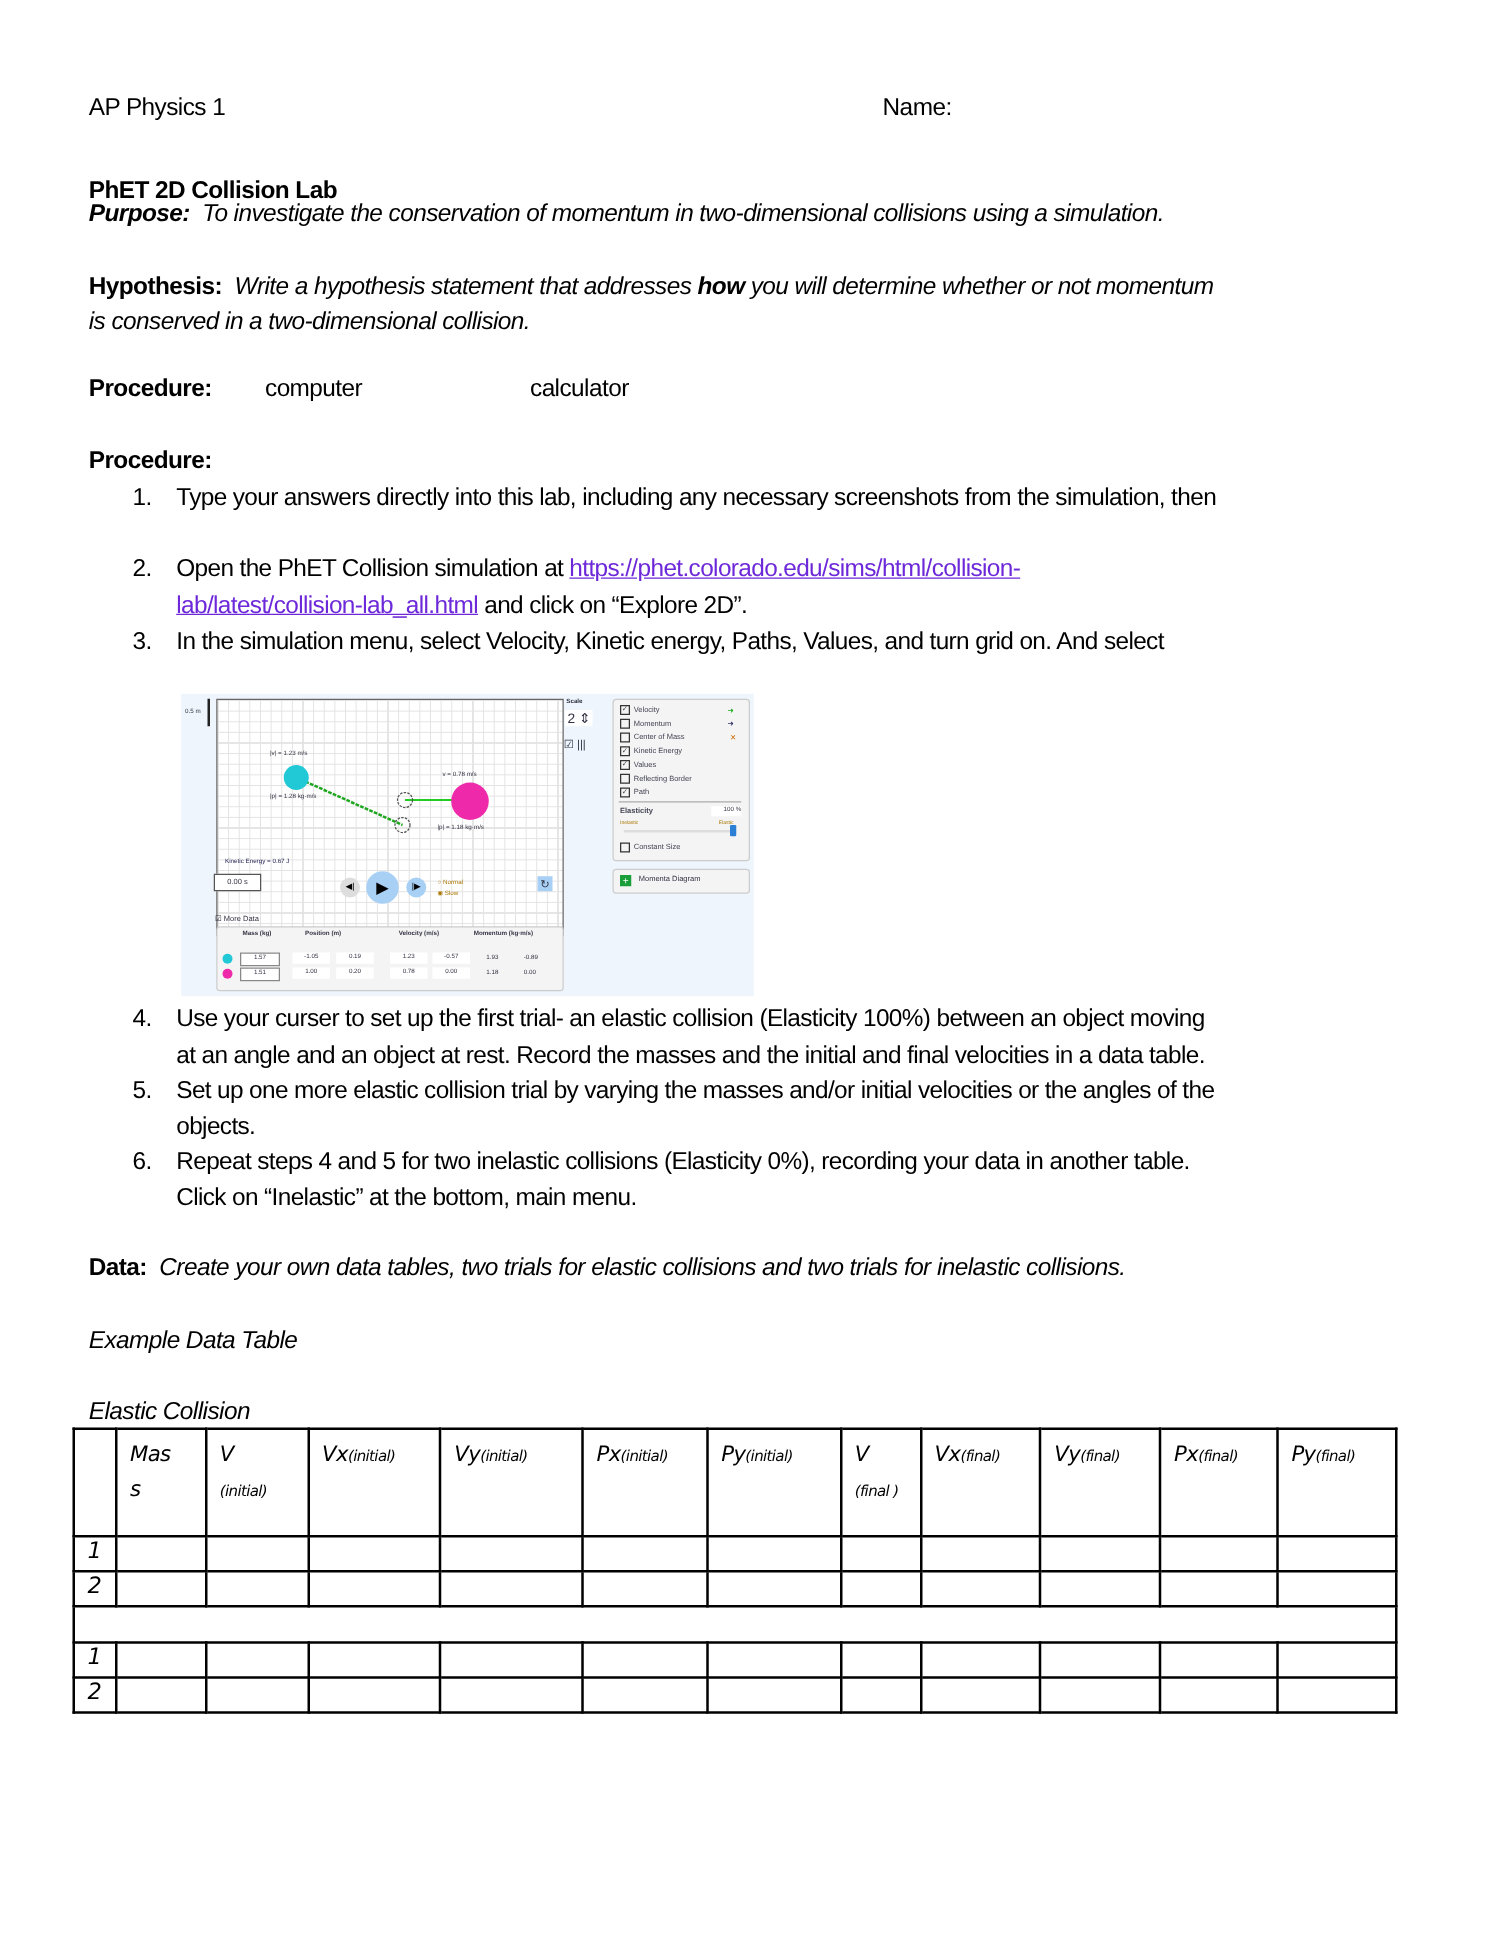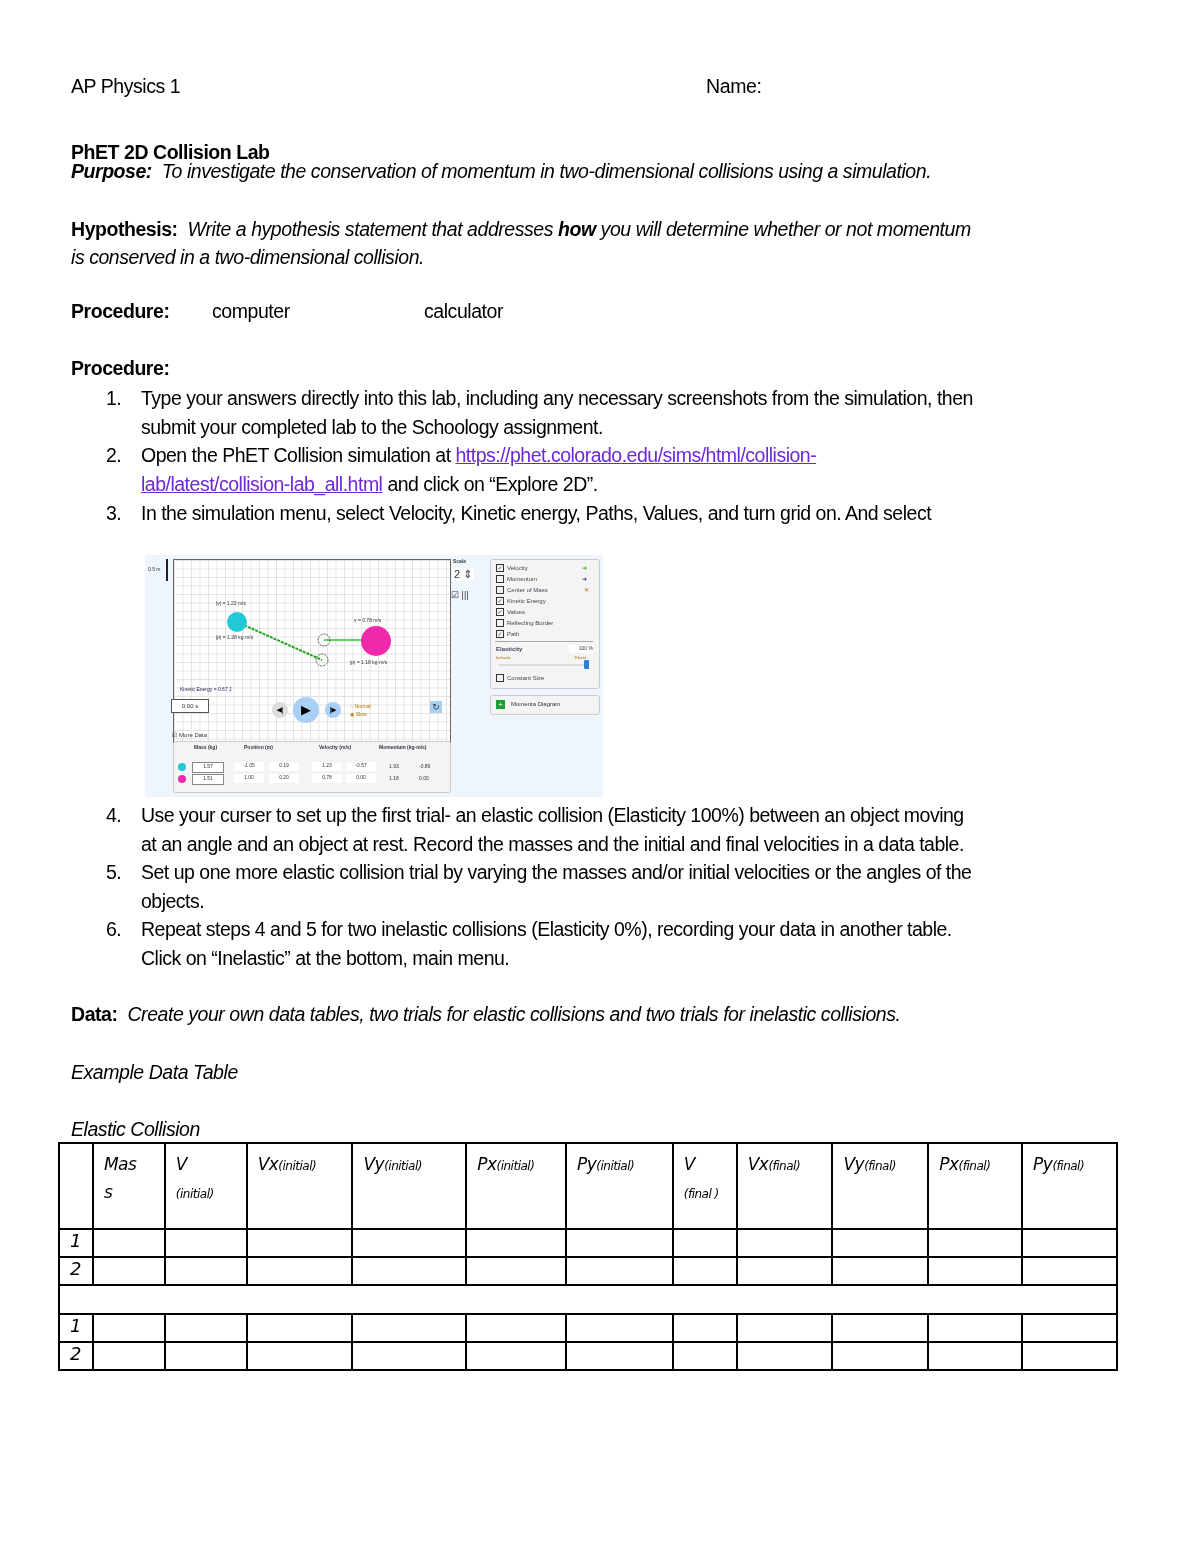--- a/index.html
+++ b/index.html
@@ -64,21 +64,20 @@
 <div class="line b" style="top:300px;">Procedure:</div>
 <div class="line" style="top:300px; left:212px;">computer</div>
 <div class="line" style="top:300px; left:424px;">calculator</div>
 
 <div class="line b" style="top:357px;">Procedure:</div>
 
 <div class="proc" style="top:384px;">
   <span class="num">1.</span>
   <div class="txt">
     <div>Type your answers directly into this lab, including any necessary screenshots from the simulation, then</div>
-    <div>submit your completed lab to the Schoology assignment.</div>
   </div>
 </div>
 
 <div class="proc" style="top:441px;">
   <span class="num">2.</span>
   <div class="txt">
     <div><span>Open the PhET Collision simulation at </span><a class="link">https://phet.colorado.edu/sims/html/collision-</a></div>
     <div><a class="link">lab/latest/collision-lab_all.html</a><span> and click on “Explore 2D”.</span></div>
   </div>
 </div>

